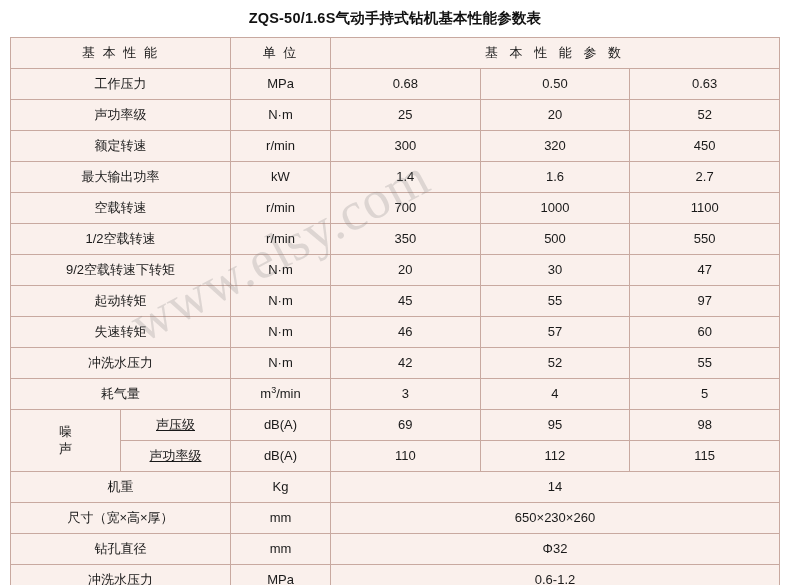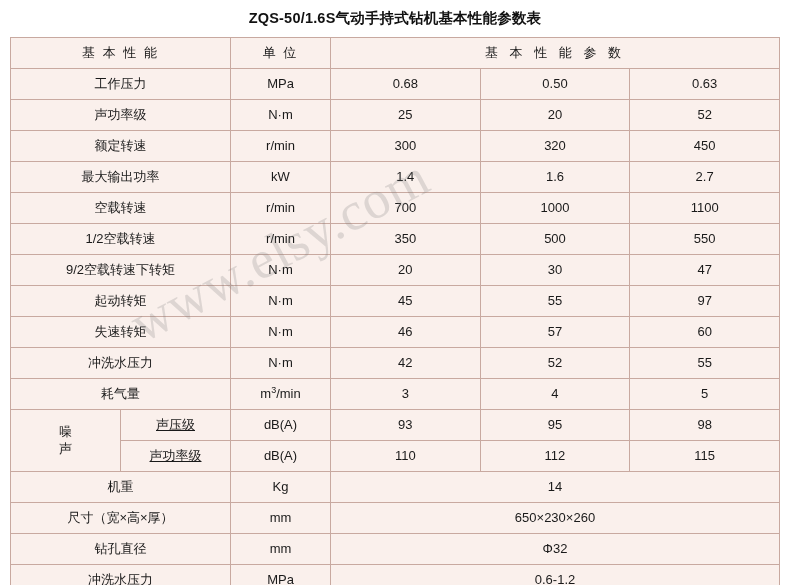--- a/index.html
+++ b/index.html
@@ -196,21 +196,21 @@
         <td class="val-cell">5</td>
       </tr>
 
       <tr>
         <td class="noise-head" rowspan="2">
           <div>噪</div>
           <div>声</div>
         </td>
         <td class="noise-sub">声压级</td>
         <td class="unit-cell">dB(A)</td>
-        <td class="val-cell">93</td>
+        <td class="val-cell">69</td>
         <td class="val-cell">95</td>
         <td class="val-cell">98</td>
       </tr>
 
       <tr>
         <td class="noise-sub">声功率级</td>
         <td class="unit-cell">dB(A)</td>
         <td class="val-cell">110</td>
         <td class="val-cell">112</td>
         <td class="val-cell">115</td>

